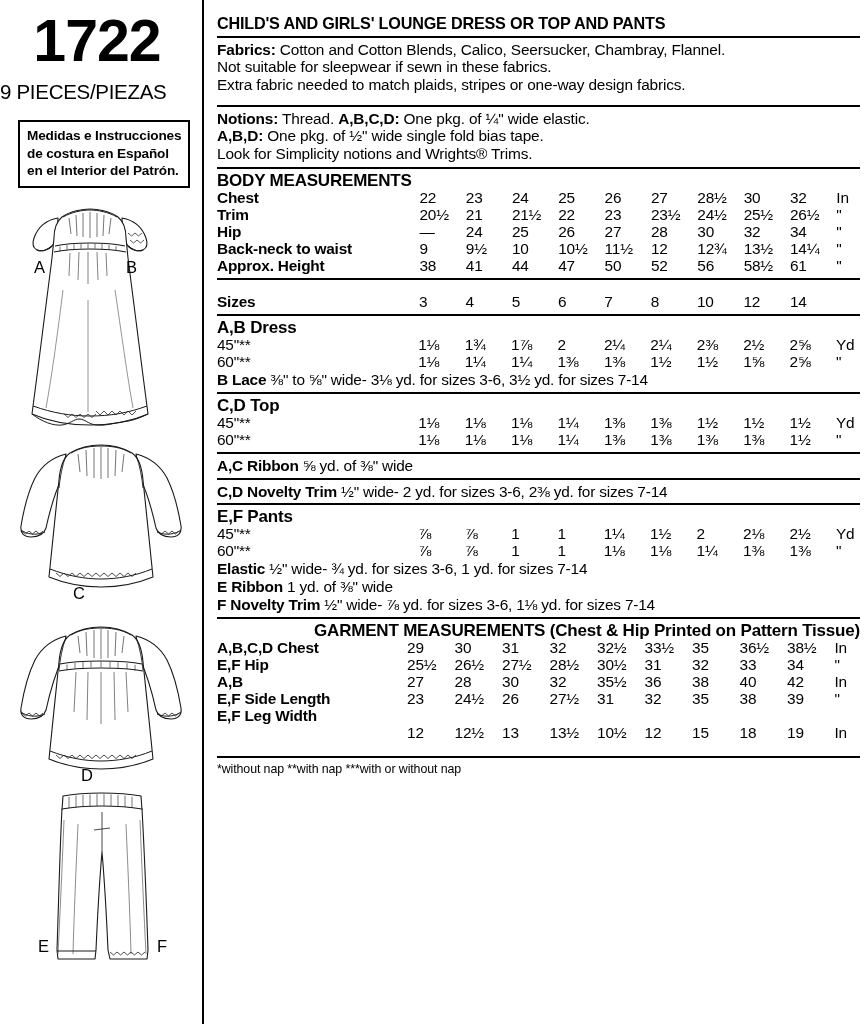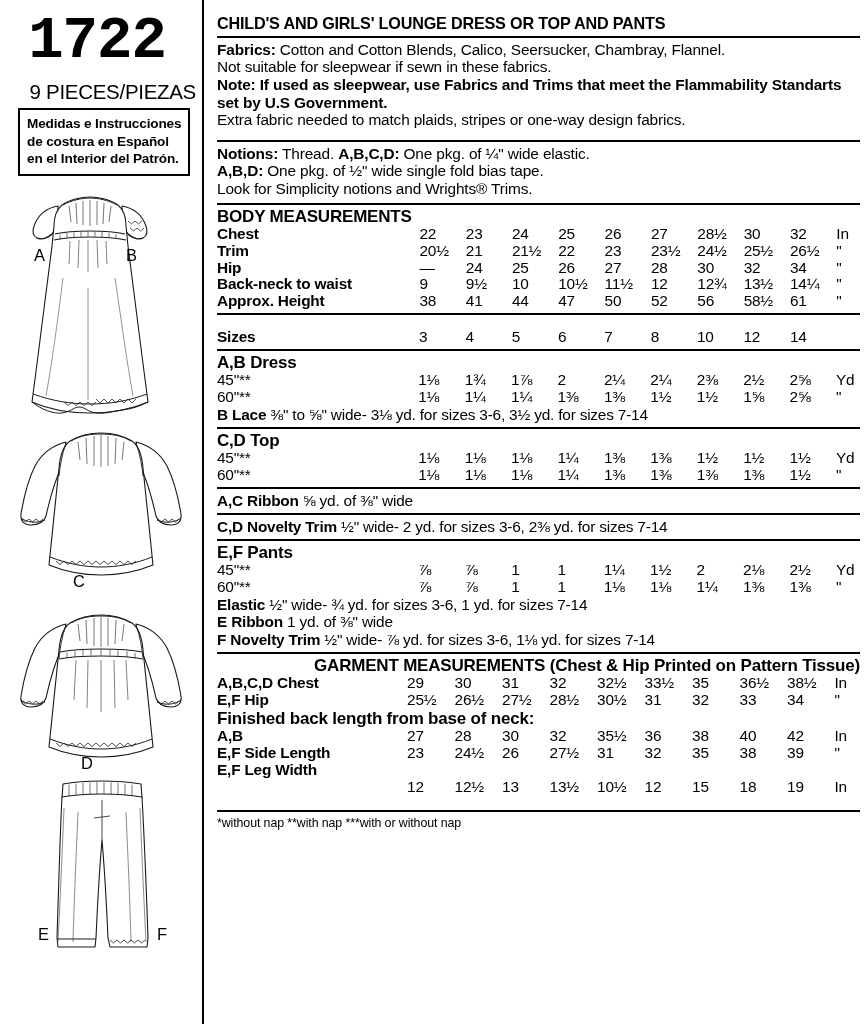--- a/index.html
+++ b/index.html
@@ -15,39 +15,38 @@
     overflow: hidden;
   }
 
   
   #left-col {
     position: absolute;
     left: 0; top: 0;
     width: 202px; height: 1024px;
   }
   #pattern-number {
-    font-family: Liberation Mono, monospace;
+    font-family: Liberation Sans, sans-serif;
     font-weight: bold;
     font-size: 59px;
     letter-spacing: -1px;
     text-align: center;
     line-height: 1;
     margin-top: 12px;
     padding-right: 8px;
   }
   #pieces-count {
     font-size: 20.5px;
-    text-align: right;
+    text-align: left;
     margin-top: 9px;
-    padding-right: 6px;
     letter-spacing: -0.3px;
   }
   #spanish-box {
     border: 2px solid #000;
-    margin: 4px 12px 0 18px;
+    margin: 16px 12px 0 18px;
     padding: 5px 6px 6px 7px;
     font-weight: bold;
     font-size: 13.6px;
     line-height: 1.29;
     letter-spacing: -0.15px;
   }
   .illo-wrap {
     position: relative;
     width: 202px;
   }
@@ -383,24 +382,20 @@
 
     <h1 id="title">CHILD'S AND GIRLS' LOUNGE DRESS OR TOP AND PANTS</h1>
     <hr class="rule">
 
     <div style="margin-top:3px;">
       <p class="para">
         <b>Fabrics:</b>
         <span>Cotton and Cotton Blends, Calico, Seersucker, Chambray, Flannel.</span>
       </p>
       <p class="para">Not suitable for sleepwear if sewn in these fabrics.</p>
-      <p class="para">
-        <b>Note:</b>
-        <b>If used as sleepwear, use Fabrics and Trims that meet the Flammability Standarts set by U.S Government.</b>
-      </p>
       <p class="para">Extra fabric needed to match plaids, stripes or one-way design fabrics.</p>
     </div>
 
     <hr class="rule" style="margin-top:11px;">
 
     <div style="margin-top:3px;">
       <p class="para">
         <b>Notions:</b>
         <span>Thread. </span><b>A,B,C,D:</b><span> One pkg. of ¼" wide elastic.</span>
       </p>
@@ -655,21 +650,20 @@
           <td class="num">28½</td>
           <td class="num">30½</td>
           <td class="num">31</td>
           <td class="num">32</td>
           <td class="num">33</td>
           <td class="num">34</td>
           <td class="unit">"</td>
         </tr>
       </tbody>
     </table>
-    <div class="sechead">Finished back length from base of neck:</div>
     <table class="mtab gtab">
       <tbody>
         <tr>
           <td class="lbl">A,B</td>
           <td class="num">27</td>
           <td class="num">28</td>
           <td class="num">30</td>
           <td class="num">32</td>
           <td class="num">35½</td>
           <td class="num">36</td>

